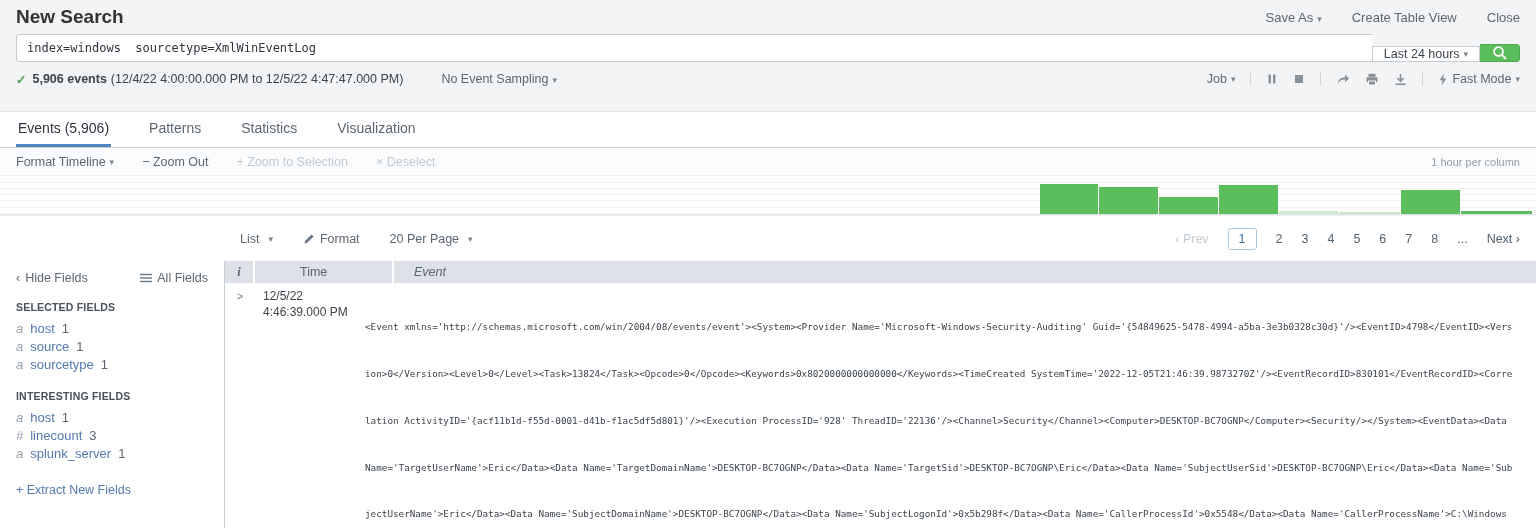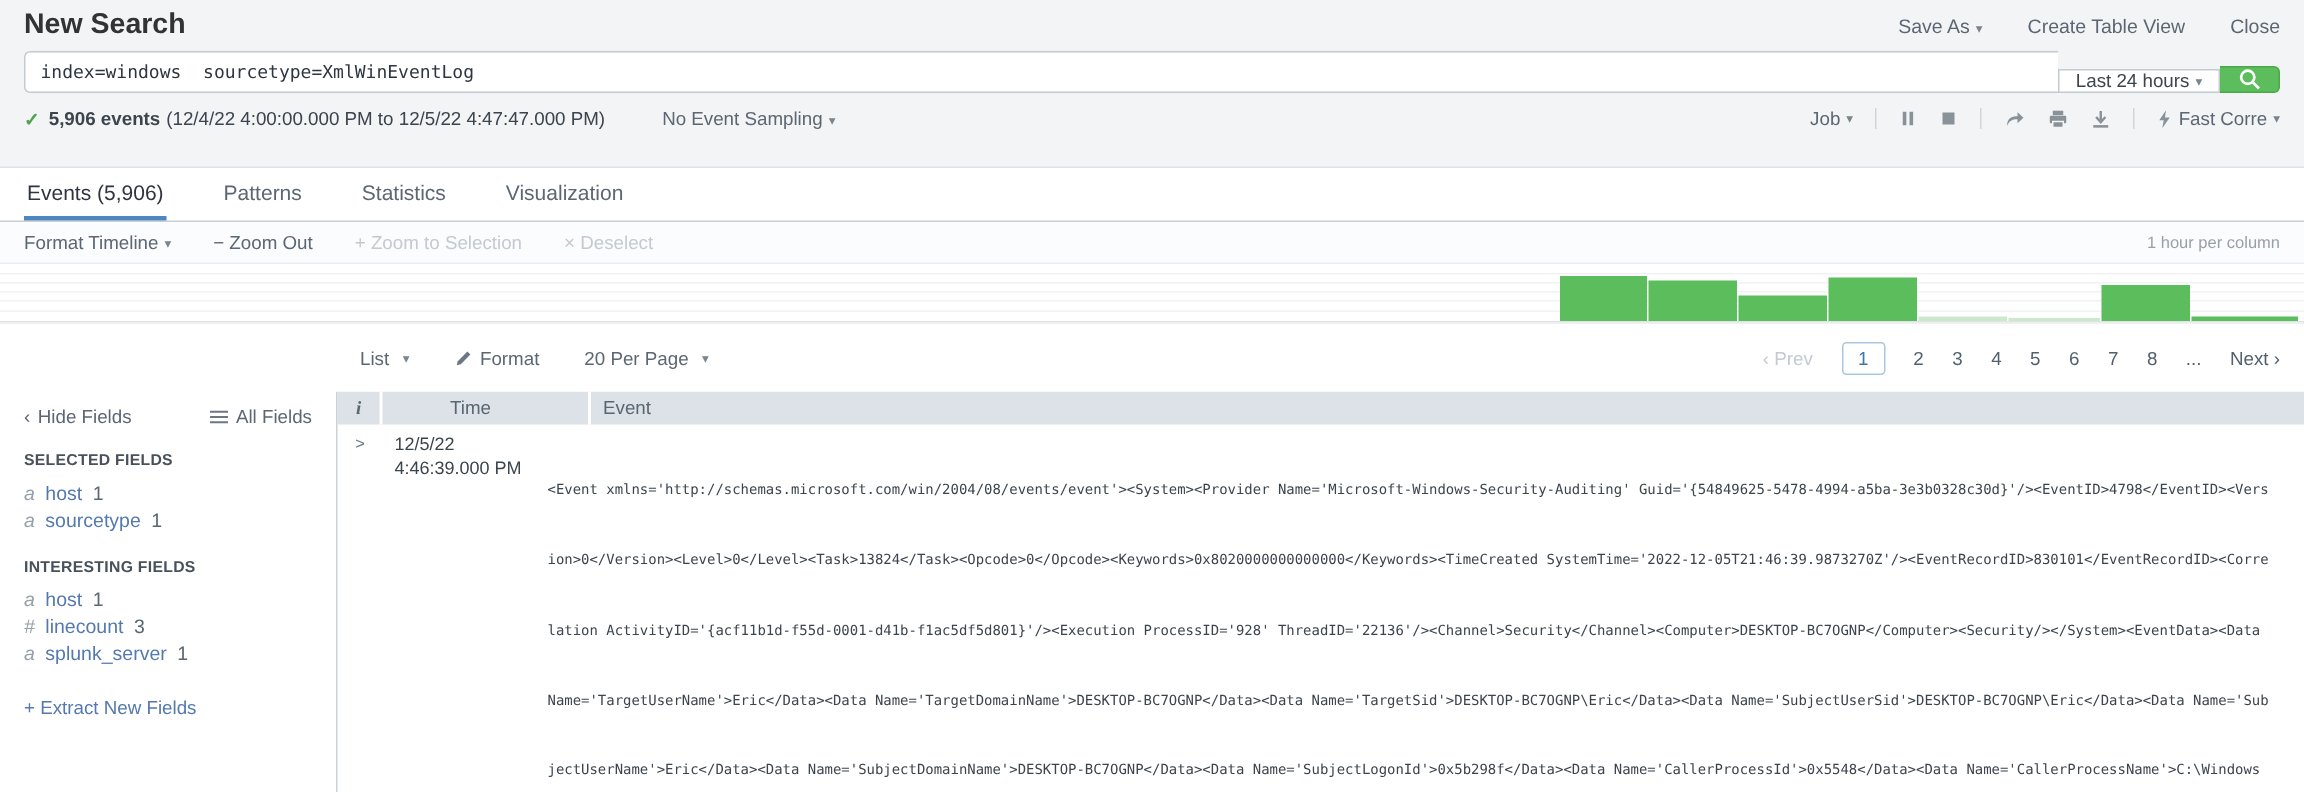--- a/index.html
+++ b/index.html
@@ -76,21 +76,21 @@
   .f-prefix { font-style:italic; color:#98a0a8; margin-right:7px; }
   .f-name { color:var(--link); }
   .f-count { color:#5c6773; margin-left:7px; }
   .extract { color:var(--link); font-size:12.5px; margin-top:20px; cursor:pointer; }
 
   .events { flex:1; min-width:0; }
   .thead { display:flex; height:22px; background:#dce2e8; color:#5a6670; font-size:12.5px; }
   .th { display:flex; align-items:center; border-right:2px solid #fff; }
   .th-i { width:30px; justify-content:center; font-weight:700; font-style:italic; font-family:"Liberation Serif",serif; }
   .th-time { width:102px; padding-left:8px;margin-left:37px; }
-  .th-event { flex:1; padding-left:8px; border-right:none; }
+  .th-event { flex:1; padding-left:20px; border-right:none;font-style:italic; }
   .row { display:flex; padding:5px 0 8px; border-bottom:1px solid #e4e8eb; }
   .cell-expand { width:30px; flex:none; text-align:center; color:#6b7785; font-size:11px; line-height:16px; cursor:pointer; }
   .cell-time { width:102px; flex:none; padding-left:8px; font-size:12px; line-height:16px; color:#3c444d; }
   .cell-event { flex:1; min-width:0; padding:0 10px 0 8px; overflow:hidden; }
   .xml { font-family:"DejaVu Sans Mono", monospace; font-size:9.3px; line-height:15.6px;
     color:#3c444d; white-space:pre; overflow:hidden; }
 </style>
 </head>
 <body style="--green: #5bbd5b; --faint: #cde9cd; --tabblue: #4e86c0; --link: #5479af; --hl: #fbe6af; --check: #53a051;">
 
@@ -159,21 +159,21 @@
             <path d="M6.5 1 L6.5 7" stroke="#8a9299" stroke-width="1.6"></path>
             <path d="M3.4 5 L6.5 8.4 L9.6 5" fill="none" stroke="#8a9299" stroke-width="1.6"></path>
             <rect x="1.5" y="10.4" width="10" height="1.7" fill="#8a9299"></rect>
           </svg>
       </span>
       <span class="vdiv"></span>
       <span class="jc-btn">
         <svg width="10" height="13" viewBox="0 0 10 13" style="margin-right:4px">
             <path d="M6 0.5 L1.5 7.2 L4.5 7.2 L3.5 12.5 L8.5 5.4 L5.3 5.4 Z" fill="#8a9299"></path>
           </svg>
-        <span>Fast Corre</span>
+        <span>Fast Mode</span>
           <span class="caret">▾</span>
       </span>
     </div>
   </div>
 </div>
 
 <div class="tabs-row">
   <div class="tab active">Events (5,906)</div>
   <div class="tab">Patterns</div>
   <div class="tab">Statistics</div>
@@ -255,20 +255,21 @@
               <line x1="0" y1="5" x2="12" y2="5"></line>
               <line x1="0" y1="8.5" x2="12" y2="8.5"></line>
             </g>
           </svg>
         <span>All Fields</span>
       </span>
     </div>
 
     <div class="f-header">SELECTED FIELDS</div>
     <div class="field-item"><span class="f-prefix">a</span><span class="f-name">host</span><span class="f-count">1</span></div>
+    <div class="field-item"><span class="f-prefix">a</span><span class="f-name">source</span><span class="f-count">1</span></div>
     <div class="field-item"><span class="f-prefix">a</span><span class="f-name">sourcetype</span><span class="f-count">1</span></div>
 
     <div class="f-header">INTERESTING FIELDS</div>
     <div class="field-item"><span class="f-prefix">a</span><span class="f-name">host</span><span class="f-count">1</span></div>
     <div class="field-item"><span class="f-prefix">#</span><span class="f-name">linecount</span><span class="f-count">3</span></div>
     <div class="field-item"><span class="f-prefix">a</span><span class="f-name">splunk_server</span><span class="f-count">1</span></div>
 
     <div class="extract">+ Extract New Fields</div>
   </div>
 

